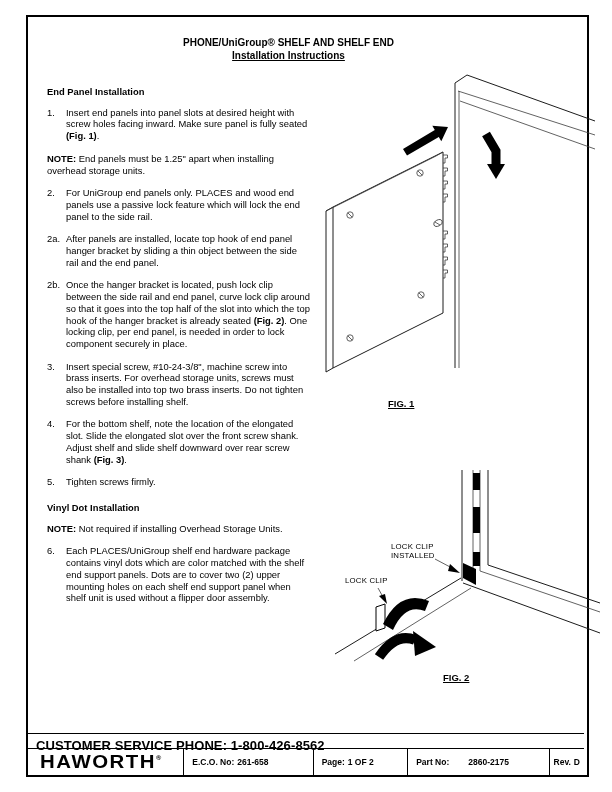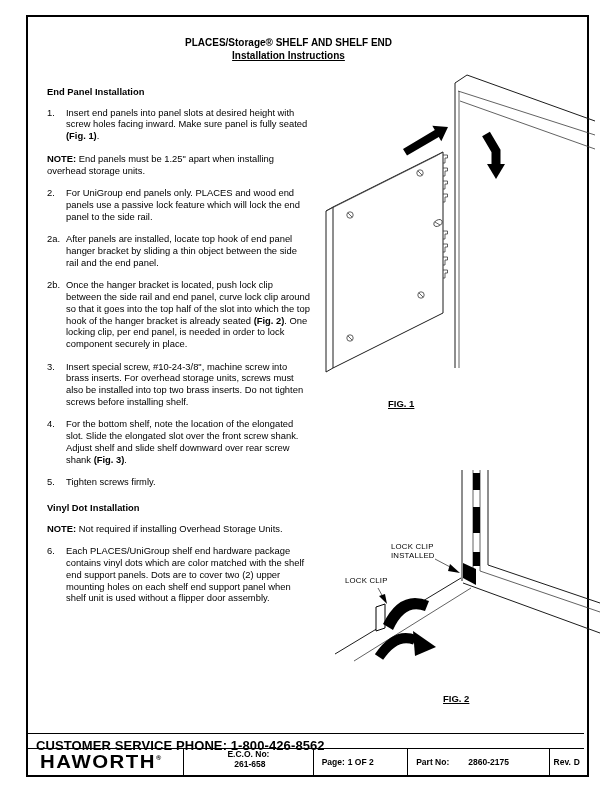--- a/index.html
+++ b/index.html
@@ -34,34 +34,34 @@
   .phone-strip{position:absolute;left:28px;top:733px;width:556px;height:15px;
     border-top:1.5px solid #000;box-sizing:border-box;
     font-size:13px;font-weight:bold;padding:3.5px 0 0 8px;letter-spacing:0.1px;}
   .footer-table{position:absolute;left:28px;top:748px;width:556px;height:27px;
     border-top:1.5px solid #000;box-sizing:border-box;display:flex;}
   .cell{border-right:1.5px solid #000;box-sizing:border-box;display:flex;
     align-items:center;padding:0 8px;font-weight:bold;font-size:8.5px;white-space:nowrap;}
   .cell:last-child{border-right:none;padding:0 4px;}
   .cell .val{margin-left:3px;}
   .logo-cell{width:157px;padding-left:12px;}
-  .eco-cell{width:130px;flex-direction:column;}
+  .eco-cell{width:130px;}
   .page-cell{width:95px;}
   .part-cell{width:142px;gap:16px;}
   .rev-cell{flex:1;}
   .logo{font-size:20px;font-weight:bold;letter-spacing:1.5px;transform:scale(1.02,0.88);transform-origin:left center;}
   .logo sup{font-size:7px;vertical-align:9px;letter-spacing:0;}
 </style>
 </head>
 <body>
 
 <div class="frame"></div>
 
 <div class="title-block">
-  <div>PLACES/Storage® SHELF AND SHELF END</div>
+  <div>PHONE/UniGroup® SHELF AND SHELF END</div>
   <div class="title-underline">Installation Instructions</div>
 </div>
 
 <div class="col">
 
   <div class="sec-h first">End Panel Installation</div>
 
   <div class="li">
     <span class="m">1.</span>
     <span class="t"><span>Insert end panels into panel slots at desired height with screw holes facing inward. Make sure panel is fully seated </span><b>(Fig. 1)</b><span>.</span></span>
@@ -200,21 +200,21 @@
       <line class="lnthin" x1="48" y1="136" x2="53" y2="145"></line>
       <polygon class="blk" points="49,144 57,152 55,142"></polygon>
     </g>
   </svg>
 </div>
 <div class="callout" style="left:391px;top:542px;">
   <div>LOCK CLIP</div>
   <div>INSTALLED</div>
 </div>
 <div class="callout" style="left:345px;top:576px;">LOCK CLIP</div>
-<div class="figcap" style="left:437px;top:693px;padding-left:6px;">FIG. 2</div>
+<div class="figcap" style="left:437px;top:672px;padding-left:6px;">FIG. 2</div>
 
 <div class="phone-strip">CUSTOMER SERVICE PHONE: 1-800-426-8562</div>
 
 <div class="footer-table">
   <div class="cell logo-cell">
     <span class="logo"><span>HAWORTH</span><sup>®</sup></span>
   </div>
   <div class="cell eco-cell">
     <span>E.C.O. No:</span>
       <span class="val">261-658</span>

